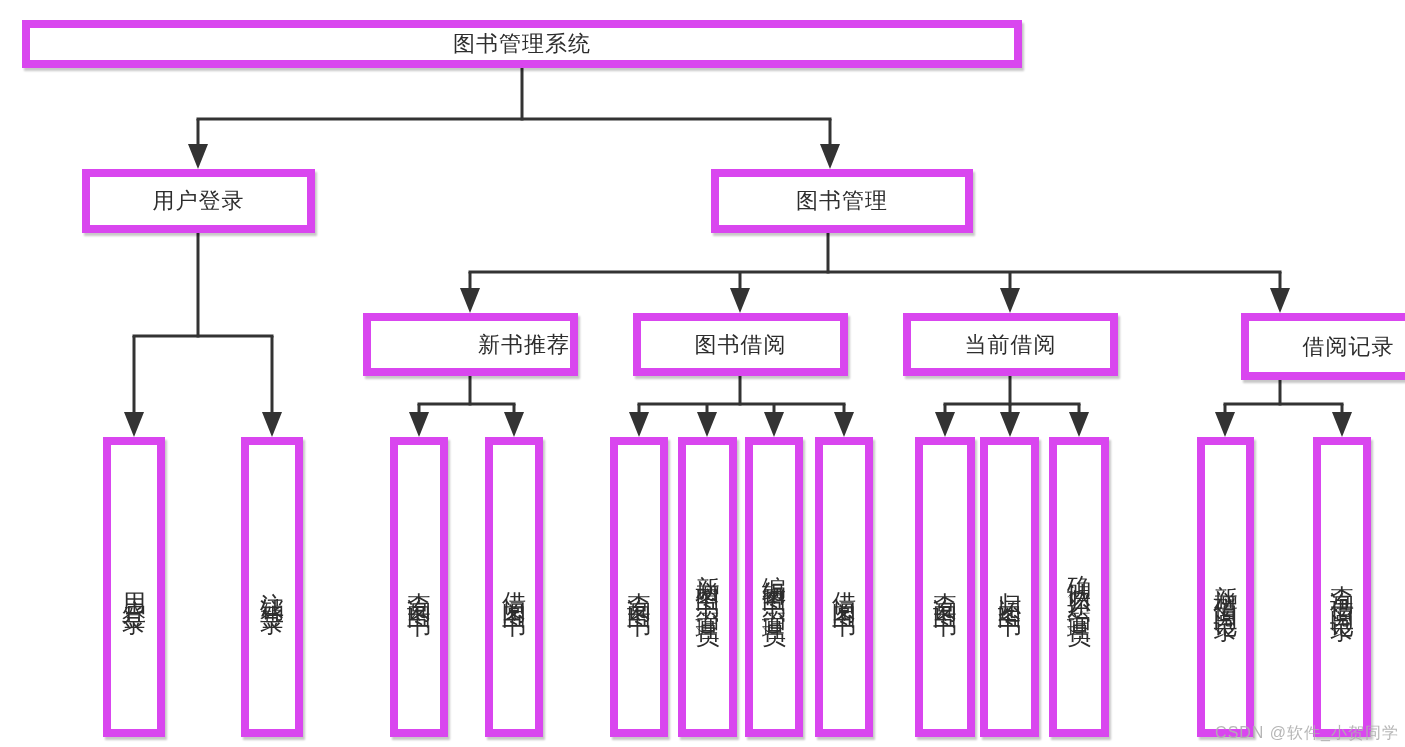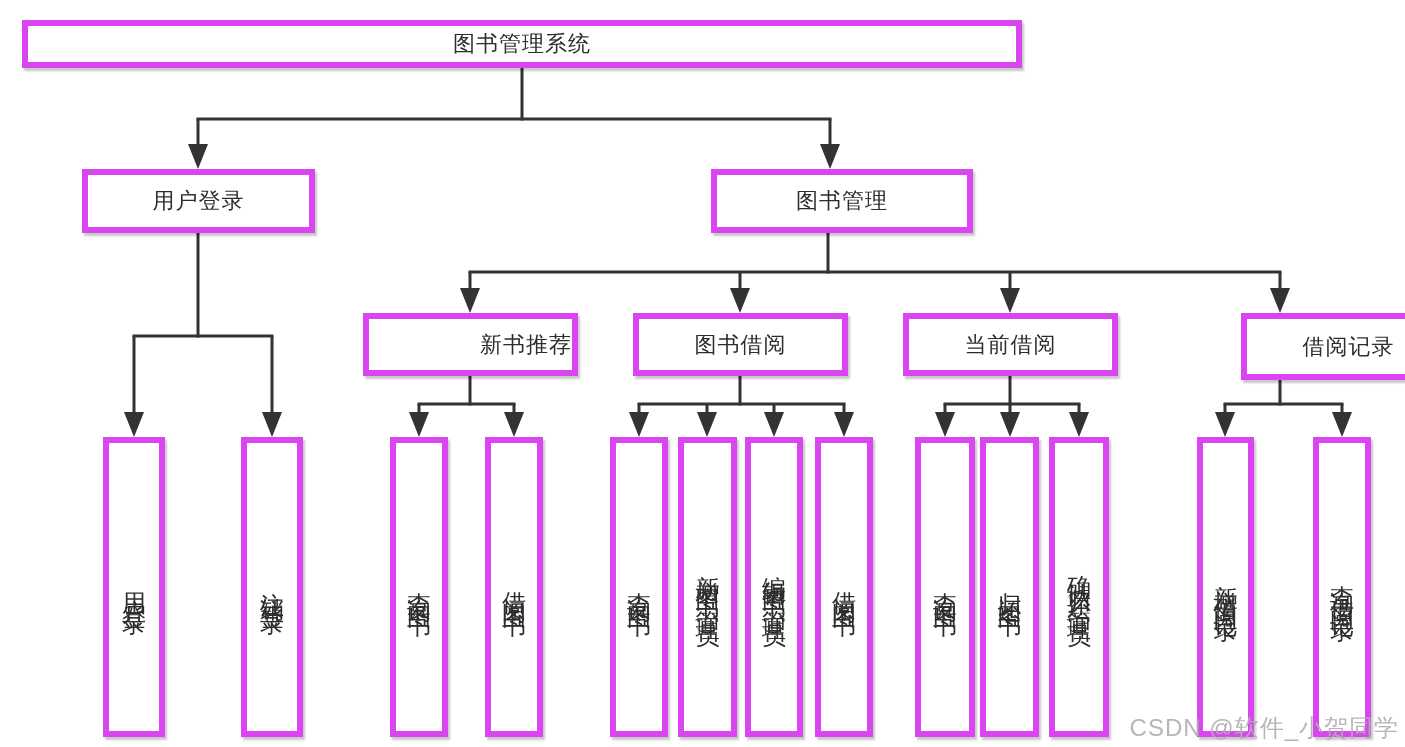--- a/index.html
+++ b/index.html
@@ -20,21 +20,21 @@
     left: 0;
     top: 0;
     width: 1405px;
     height: 747px;
     z-index: 0;
   }
   .box {
     position: absolute;
     box-sizing: border-box;
     background: #ffffff;
-    border: 6px solid #d946ef;
+    border: 8px solid #d946ef;
     box-shadow: 2px 3px 2px rgba(0,0,0,0.22);
     display: flex;
     align-items: center;
     justify-content: center;
     z-index: 1;
   }
   .box .lbl {
     font-size: 22px;
     color: #2d2d2d;
     letter-spacing: 1px;
@@ -46,21 +46,21 @@
     font-size: 24px;
     letter-spacing: 7px;
     line-height: 1;
     color: #2d2d2d;
     max-height: 292px;
   }
   #watermark {
     position: absolute;
     right: 6px;
     bottom: 3px;
-    font-size: 24px;
+    font-size: 16px;
     color: rgba(176,176,176,0.92);
     z-index: 5;
     letter-spacing: 1px;
     white-space: nowrap;
   }
   .cline { stroke: #333333; stroke-width: 3; fill: none; }
   .ahead { fill: #333333; stroke: none; }
 </style>
 </head>
 <body>

